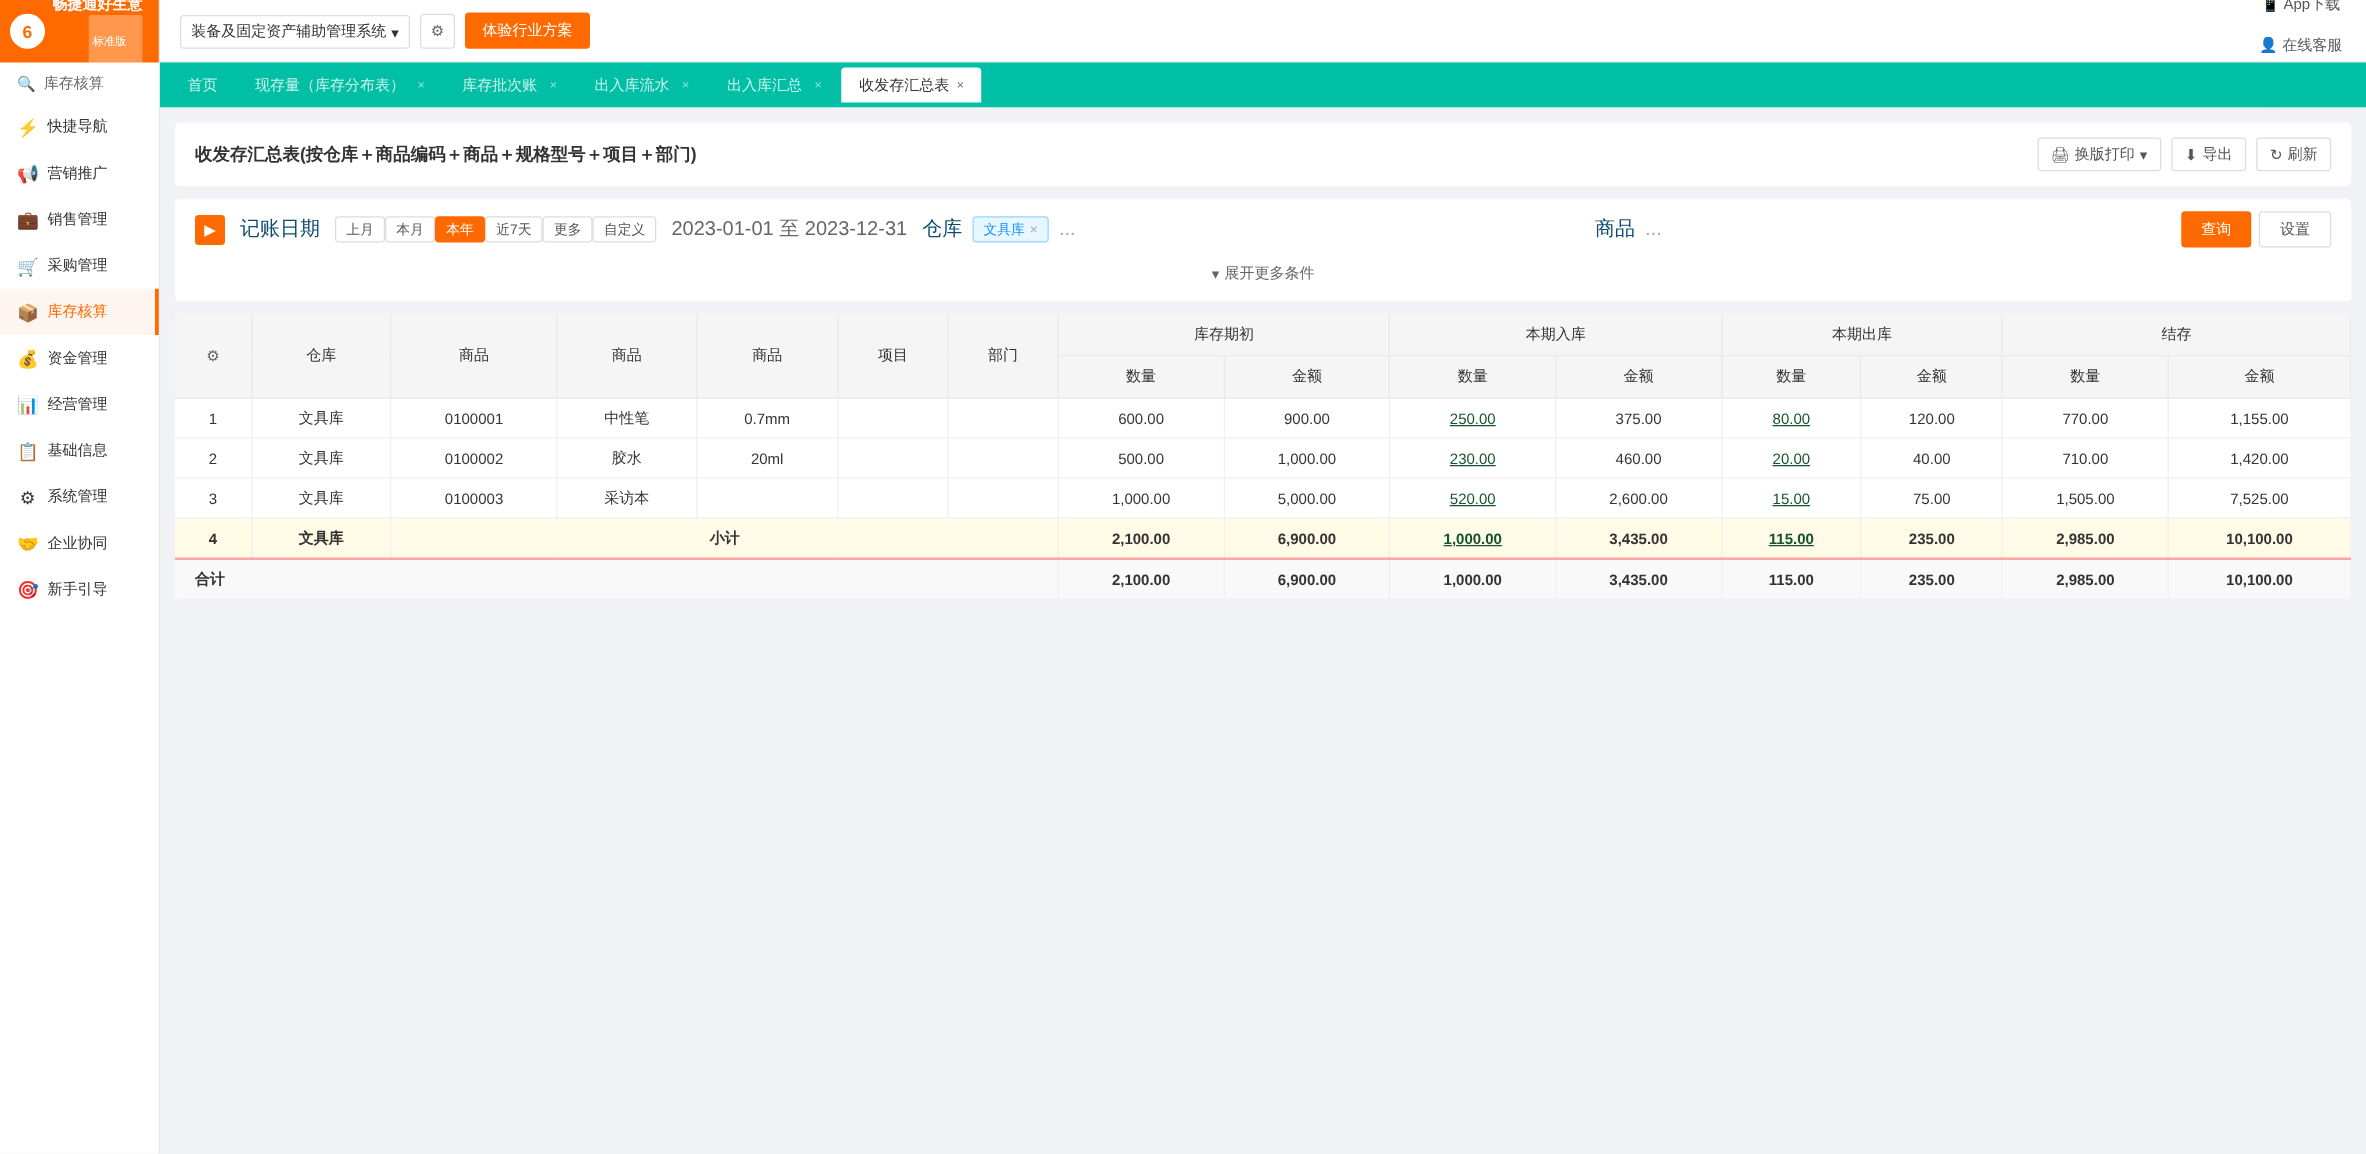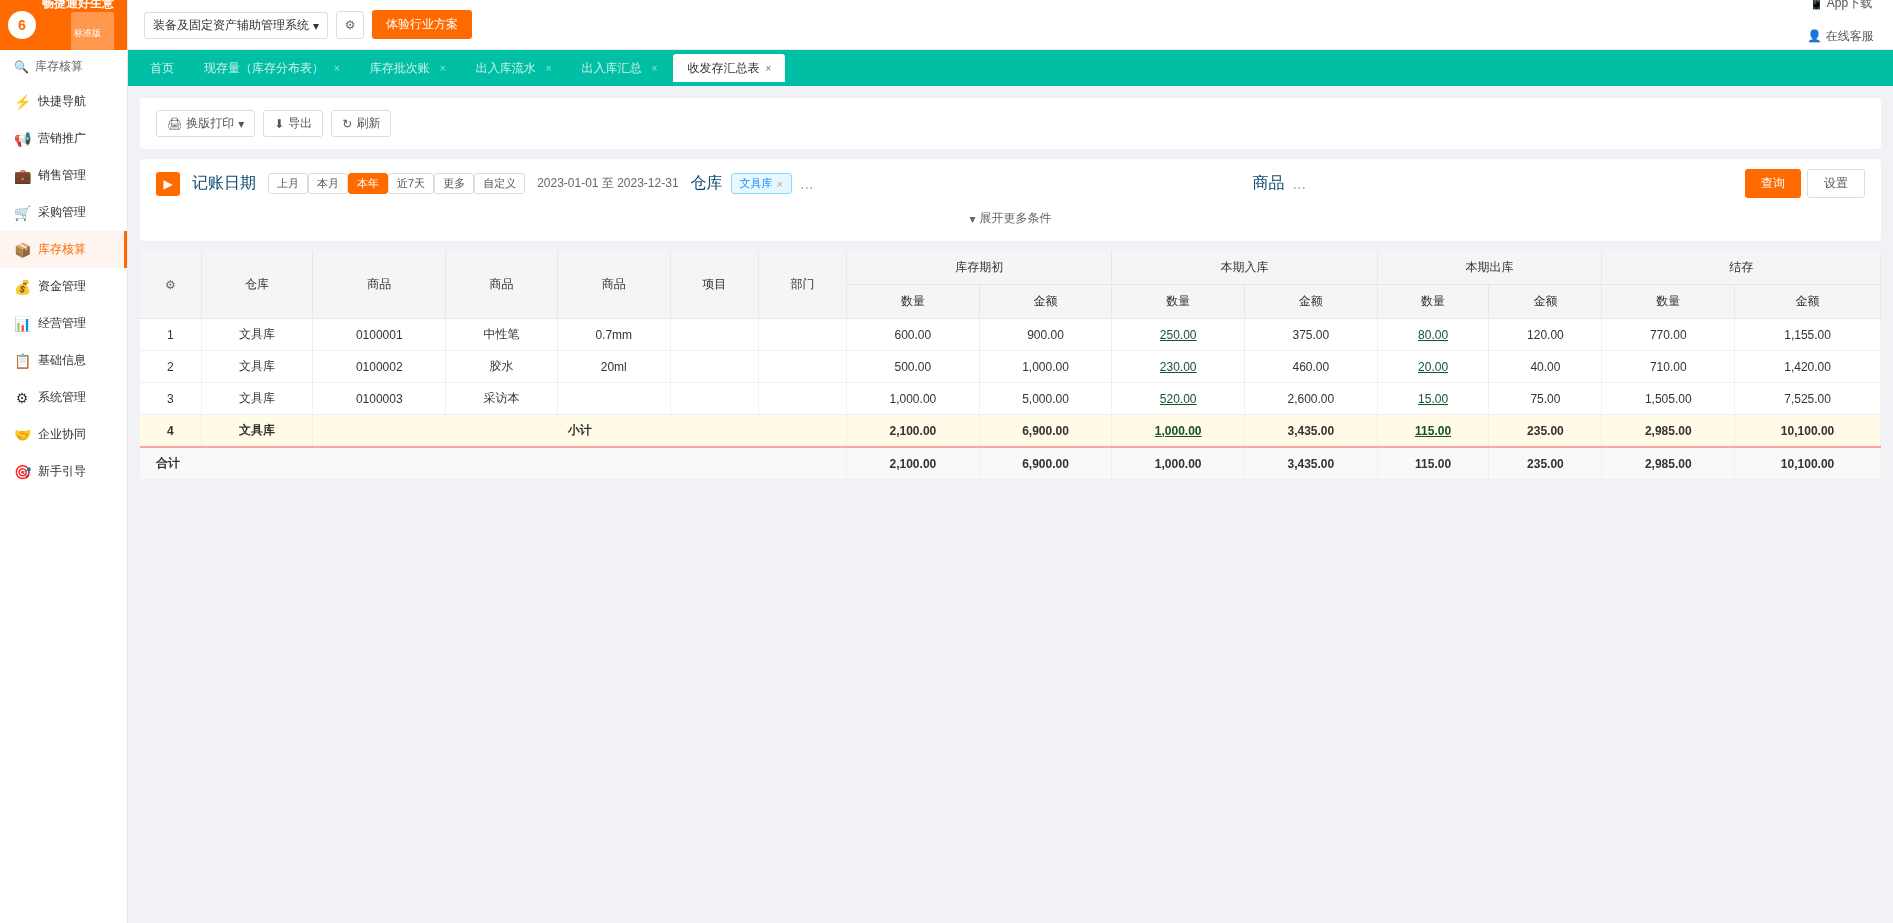--- a/index.html
+++ b/index.html
@@ -47,21 +47,21 @@
     .btn-refresh { display: flex; align-items: center; gap: 4px; padding: 4px 10px; border: 1px solid #ddd; border-radius: 3px; cursor: pointer; color: #555; background: #fff; font-size: 12px; }
 
     
     .filter-panel { background: #fff; padding: 10px 16px; border-radius: 4px; margin-bottom: 10px; }
     .filter-row { display: flex; align-items: center; gap: 12px; flex-wrap: wrap; }
     .filter-toggle { width: 24px; height: 24px; background: #ff6a00; color: #fff; display: flex; align-items: center; justify-content: center; border-radius: 3px; cursor: pointer; font-size: 12px; }
     .filter-label { color: #0c4a6e; font-size: 16px; white-space: nowrap; }
     .filter-date-btns { display: flex; gap: 0; }
     .date-btn { padding: 2px 8px; border: 1px solid #ddd; border-radius: 3px; cursor: pointer; color: #555; background: #fff; font-size: 11px; }
     .date-btn.active { background: #ff6a00; color: #fff; border-color: #ff6a00; }
-    .filter-date-range { color: #666; font-size: 12px; }
+    .filter-date-range { color: #666; font-size: 16px; }
     .filter-warehouse { display: flex; align-items: center; gap: 8px; }
     .filter-tag { display: flex; align-items: center; gap: 4px; background: #e6f7ff; border: 1px solid #91d5ff; border-radius: 3px; padding: 2px 8px; font-size: 11px; color: #1890ff; }
     .filter-tag-close { cursor: pointer; color: #aaa; }
     .filter-dots { color: #aaa; font-size: 16px; cursor: pointer; }
     .filter-goods { display: flex; align-items: center; gap: 8px; margin-left: auto; }
     .filter-query-btn { background: #ff6a00; color: #fff; border: none; padding: 5px 16px; border-radius: 3px; cursor: pointer; font-size: 12px; }
     .filter-setting-btn { background: #fff; color: #555; border: 1px solid #ddd; padding: 5px 16px; border-radius: 3px; cursor: pointer; font-size: 12px; }
     .filter-expand { display: flex; align-items: center; justify-content: center; gap: 4px; color: #666; font-size: 12px; cursor: pointer; margin-top: 8px; padding: 4px; }
 
     
@@ -217,20 +217,21 @@
     </div>
     <div class="tab active">
       <span>收发存汇总表</span>
       <span class="tab-close" style="color:#333;">×</span>
     </div>
   </div>
 
   <div class="page">
 
     <div class="page-header">
+      <div class="page-title">收发存汇总表(按仓库＋商品编码＋商品＋规格型号＋项目＋部门)</div>
       <div class="page-actions">
         <button class="btn-print">
           <span>🖨</span>
           <span>换版打印</span>
           <span>▾</span>
         </button>
         <button class="btn-export">
           <span>⬇</span>
           <span>导出</span>
         </button>

